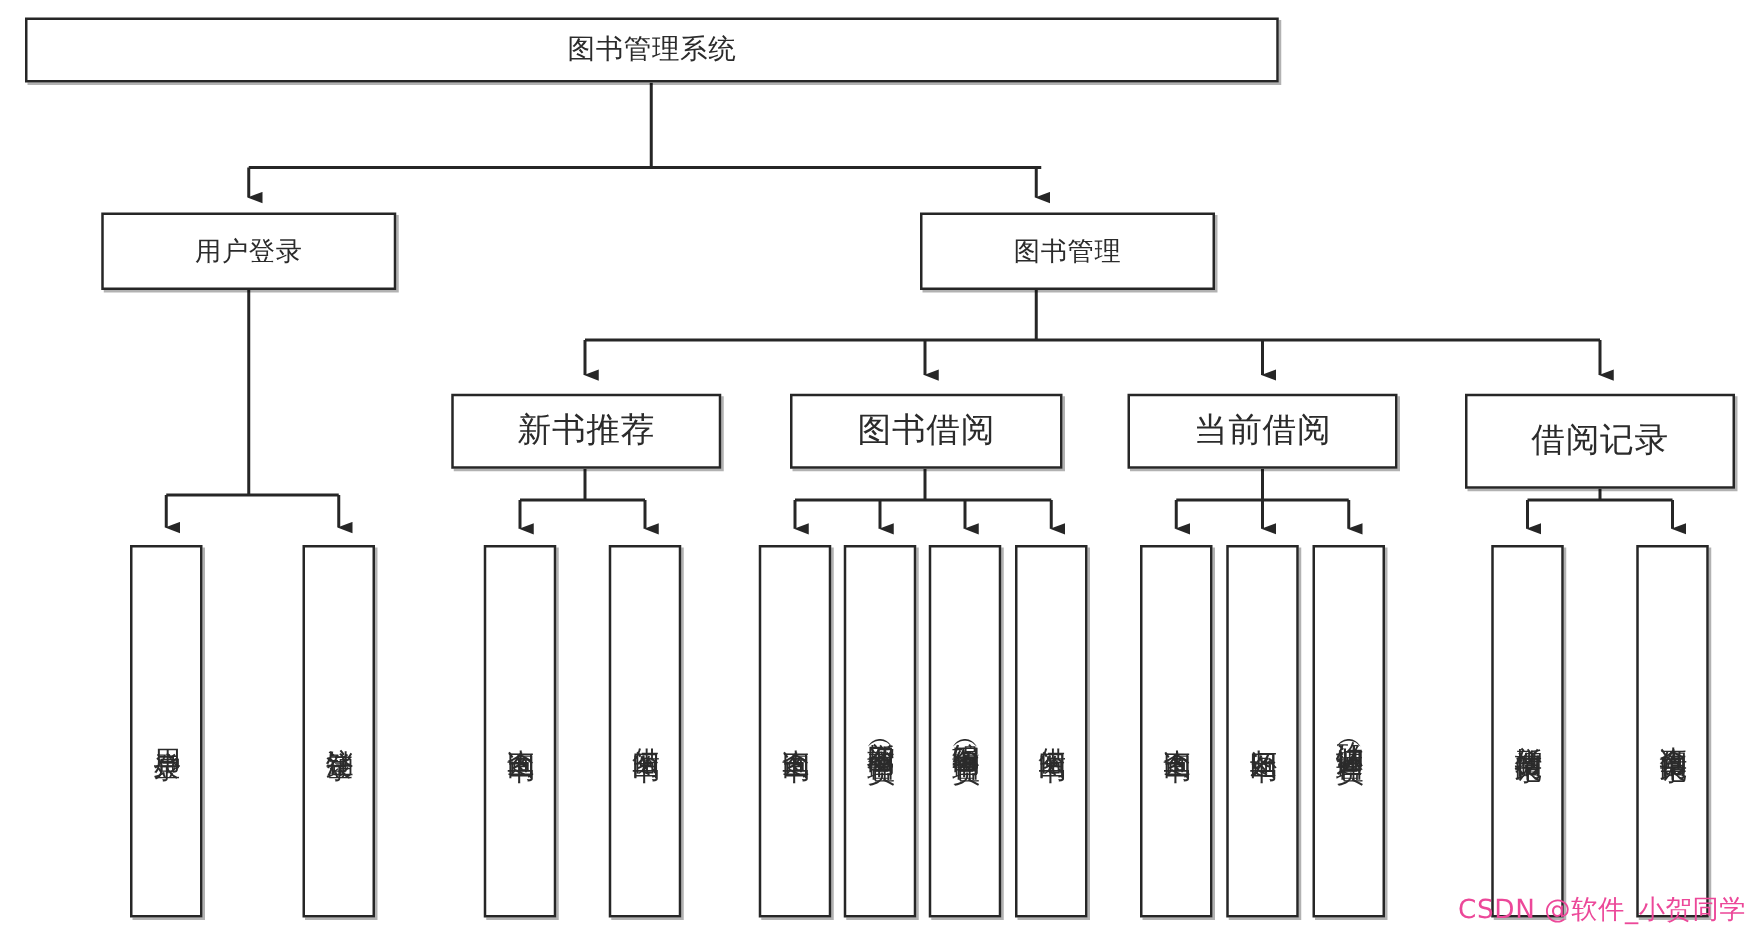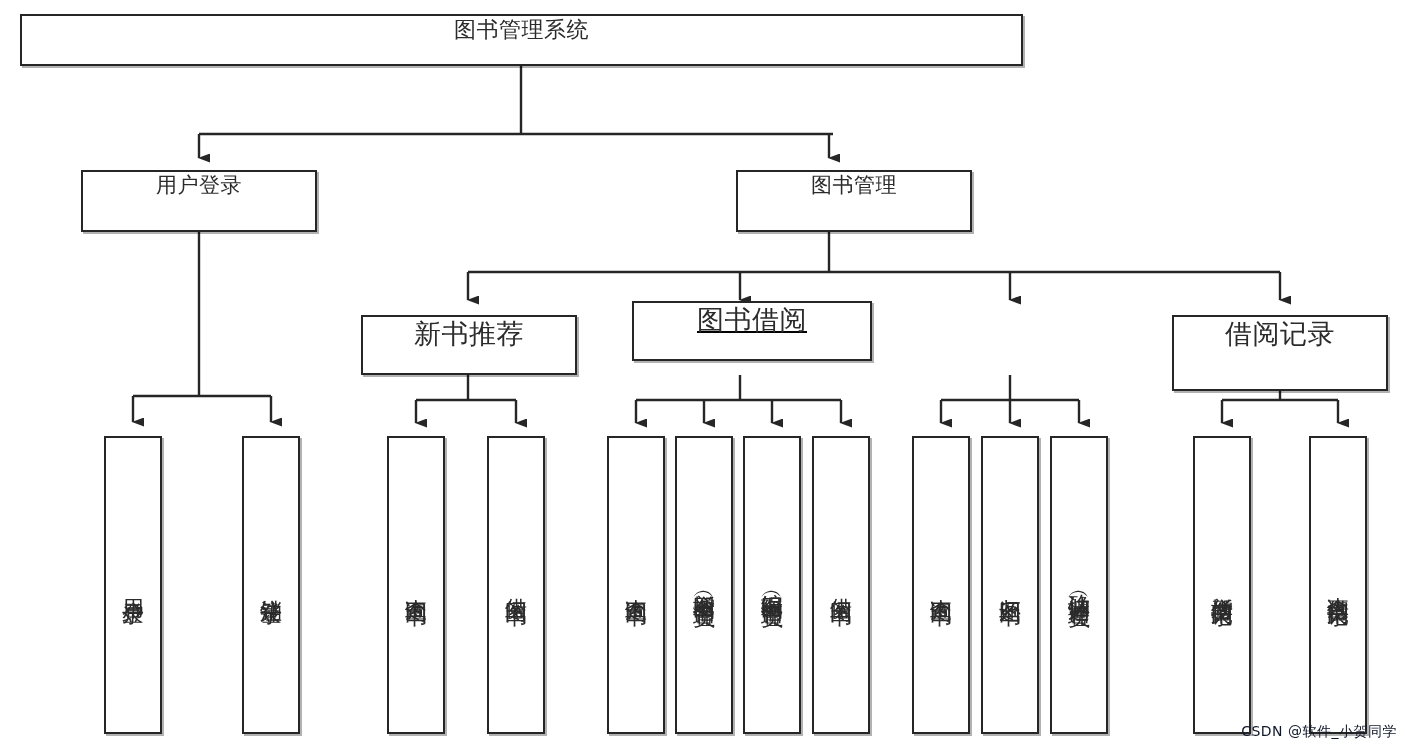--- a/index.html
+++ b/index.html
@@ -25,21 +25,21 @@
     width: 1405px;
     height: 747px;
     pointer-events: none;
   }
   .node {
     position: absolute;
     box-sizing: border-box;
     background: #ffffff;
     border: 2px solid #262626;
     display: flex;
-    align-items: flex-start;
+    align-items: center;
     justify-content: center;
     box-shadow: 2px 2px 0 rgba(0,0,0,0.30);
   }
   .node .label {
     color: #2b2b2b;
     font-size: 21px;
     line-height: 1.28;
     letter-spacing: 0.5px;
     white-space: nowrap;
     text-align: center;
@@ -65,22 +65,22 @@
   .node.leaf.mid .label {
     margin-top: 76px;
   }
   .node.leaf.tall .label {
     margin-top: 6px;
   }
   .watermark {
     position: absolute;
     right: 8px;
     bottom: 6px;
-    color: #0f172a;
-    font-size: 14px;
+    color: #ec4899;
+    font-size: 21px;
     letter-spacing: 0.5px;
     white-space: nowrap;
     text-align: center;
   }
 </style>
 </head>
 <body>
 
 <div id="canvas">
 
@@ -144,24 +144,27 @@
   </div>
 
   <div class="node lvl2" style="left:711px; top:170px; width:236px; height:62px;margin-left:25px;">
     <span class="label">图书管理</span>
   </div>
 
   <div class="node lvl3" style="left:361px; top:315px; width:216px; height:60px;">
     <span class="label">新书推荐</span>
   </div>
 
-  <div class="node lvl3" style="left:632px; top:301px; width:240px; height:60px;text-decoration:underline;">
+  <div class="node lvl3" style="left:632px; top:315px; width:218px; height:60px;">
     <span class="label">图书借阅</span>
   </div>
 
+  <div class="node lvl3" style="left:902px; top:315px; width:216px; height:60px;">
+    <span class="label">当前借阅</span>
+  </div>
 
   <div class="node lvl3" style="left:1172px; top:315px; width:216px; height:76px;">
     <span class="label">借阅记录</span>
   </div>
 
   <div class="node leaf mid" style="left:104px; top:436px; width:58px; height:298px;">
     <span class="label" style="margin-top: 143px;">用户登录</span>
   </div>
 
   <div class="node leaf mid" style="left:242px; top:436px; width:58px; height:298px;">

